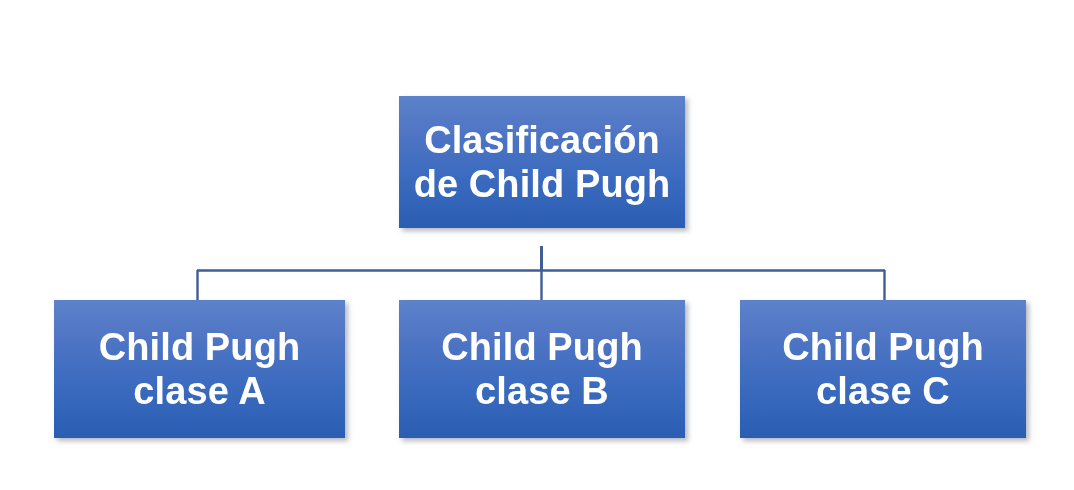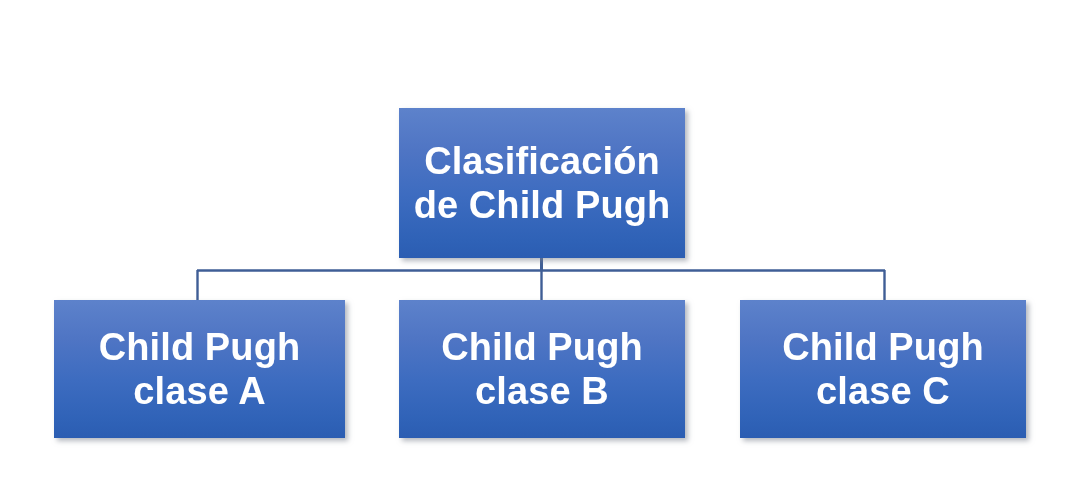--- a/index.html
+++ b/index.html
@@ -54,23 +54,23 @@
 
   .node-text {
     display: block;
     line-height: 1.16;
     white-space: pre-line;
   }
 
   
   #node-root {
     left: 399px;
-    top: 108px;
+    top: 96px;
     width: 286px;
-    height: 150px;
+    height: 132px;
     font-size: 38px;
   }
 
   
   #node-class-a {
     left: 54px;
     top: 300px;
     width: 291px;
     height: 138px;
     font-size: 38px;

